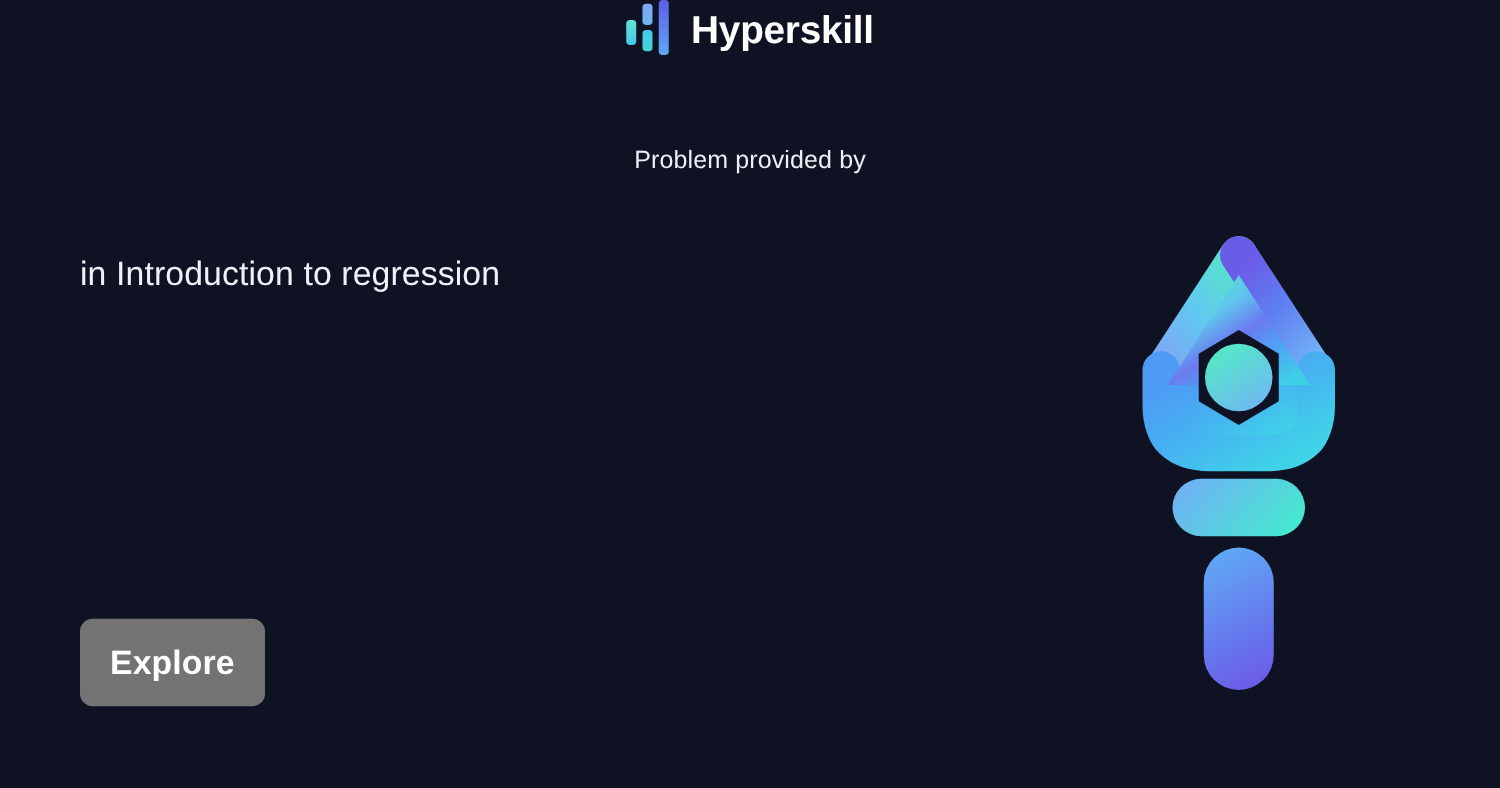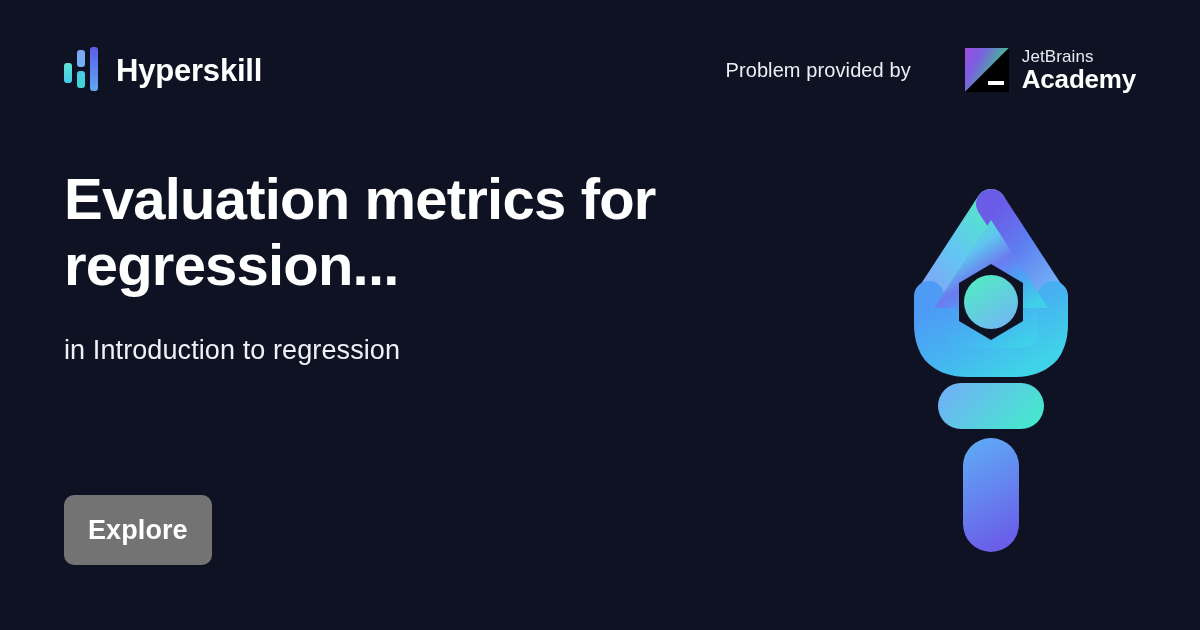--- a/index.html
+++ b/index.html
@@ -20,20 +20,21 @@
   
   .header {
     position:absolute;
     top:0; left:0;
     width:1200px;
     height:140px;
     display:flex;
     align-items:center;
     justify-content:space-between;
     padding:0 64px;
+    flex-direction:column;
   }
 
   
   .brand {
     display:flex;
     align-items:center;
     gap:18px;
   }
 
   .hs-mark {
@@ -194,36 +195,25 @@
       <span class="hs-bar hs-bar-b"></span>
       <span class="hs-bar hs-bar-c"></span>
       <span class="hs-bar hs-bar-d"></span>
     </span>
     <span class="hs-wordmark">Hyperskill</span>
   </div>
 
   <div class="provided">
     <span class="provided-label">Problem provided by</span>
 
-    <div class="jb-logo">
-      <span class="jb-square">
-        <span class="tri"></span>
-        <span class="dash"></span>
-      </span>
-      <span class="jb-text">
-        <span class="jb-top">JetBrains</span>
-        <span class="jb-bottom">Academy</span>
-      </span>
-    </div>
   </div>
 
 </div>
 
 <div class="content">
-  <h1 class="page-title">Evaluation metrics for regression...</h1>
   <p class="page-subtitle">in Introduction to regression</p>
 </div>
 
 <button class="explore-button">Explore</button>
 
 <div class="illustration">
   <svg viewBox="0 0 186 380" xmlns="http://www.w3.org/2000/svg" aria-hidden="true">
     <defs>
       <linearGradient id="gA" x1="0.12" y1="0.08" x2="0.88" y2="0.95">
         <stop offset="0%" stop-color="#55E6C8"></stop>

